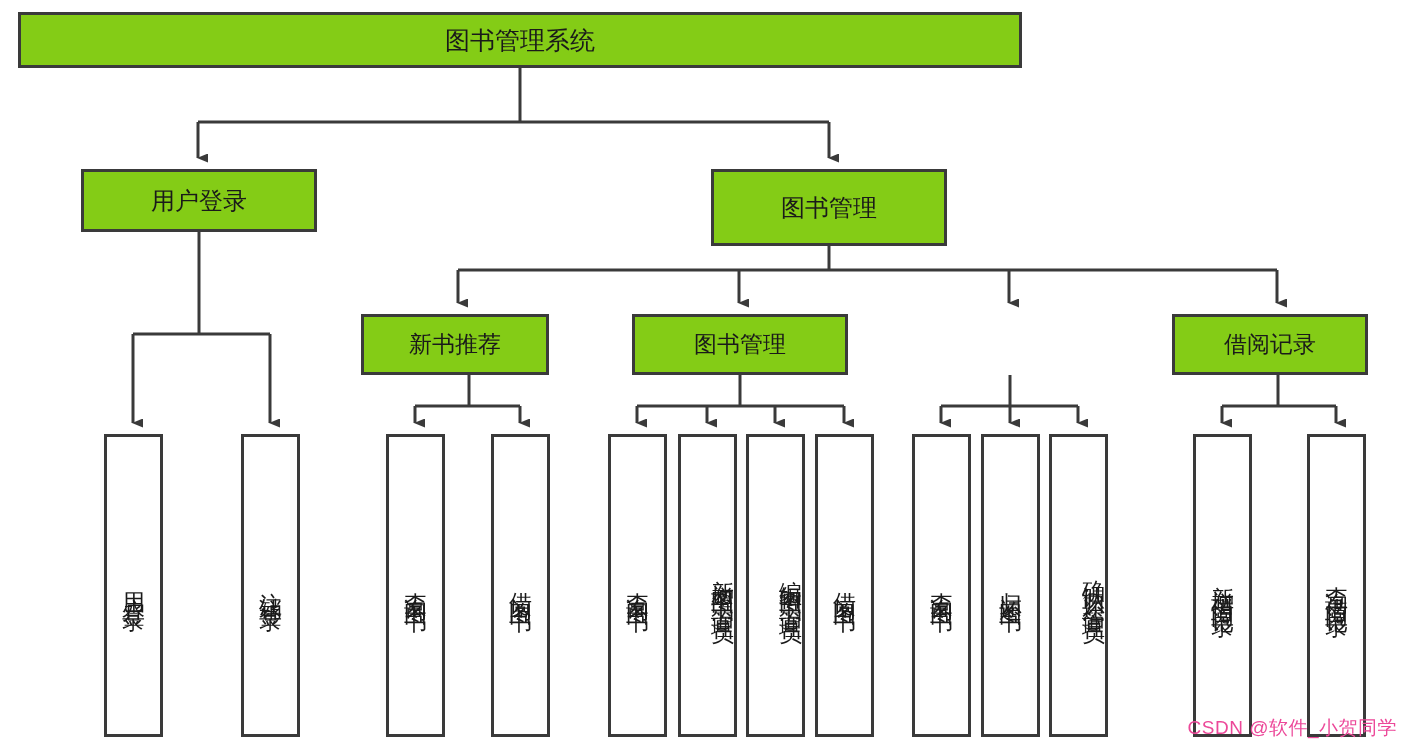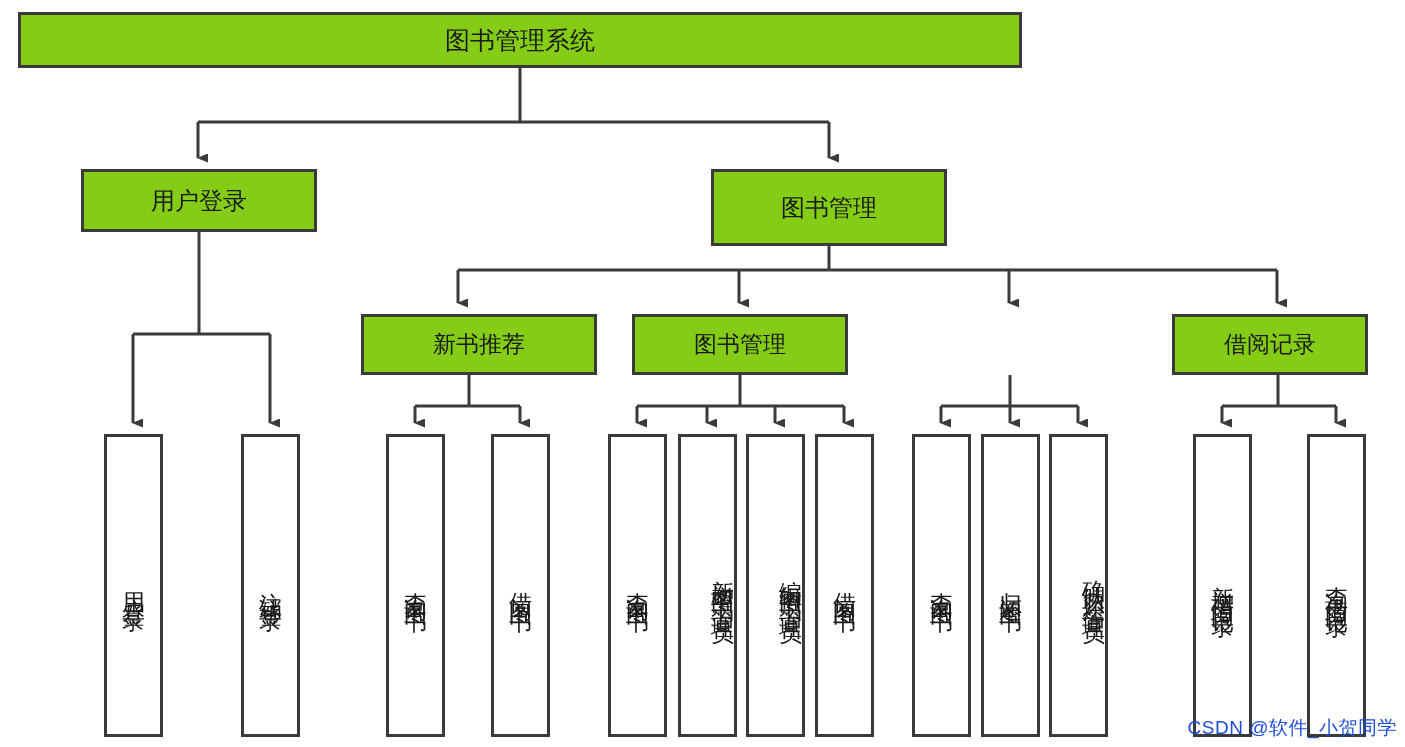--- a/index.html
+++ b/index.html
@@ -66,21 +66,21 @@
     top: 0;
     width: 1405px;
     height: 747px;
     pointer-events: none;
   }
   .watermark {
     position: absolute;
     right: 8px;
     bottom: 6px;
     font-size: 19px;
-    color: #1d4ed8;
+    color: #ec4899;
     white-space: nowrap;
     letter-spacing: 0.5px;
   }
 </style>
 </head>
 <body>
 
 <div id="canvas">
 
   <svg class="links" viewBox="0 0 1405 747">
@@ -137,21 +137,21 @@
     <span>图书管理系统</span>
   </div>
 
   <div class="node lvl2" style="left:81px; top:169px; width:236px; height:63px;">
     <span>用户登录</span>
   </div>
   <div class="node lvl2" style="left:711px; top:169px; width:236px; height:77px;">
     <span>图书管理</span>
   </div>
 
-  <div class="node lvl3" style="left:361px; top:314px; width:236px; height:61px;">
+  <div class="node lvl3" style="left:361px; top:314px; width:188px; height:61px;">
     <span>新书推荐</span>
   </div>
   <div class="node lvl3" style="left:632px; top:314px; width:216px; height:61px;">
     <span>图书管理</span>
   </div>
   <div class="node lvl3" style="left:1172px; top:314px; width:196px; height:61px;">
     <span>借阅记录</span>
   </div>
 
   <div class="leaf centered" style="left:104px; top:434px; width:59px; height:303px;">用户登录</div>

